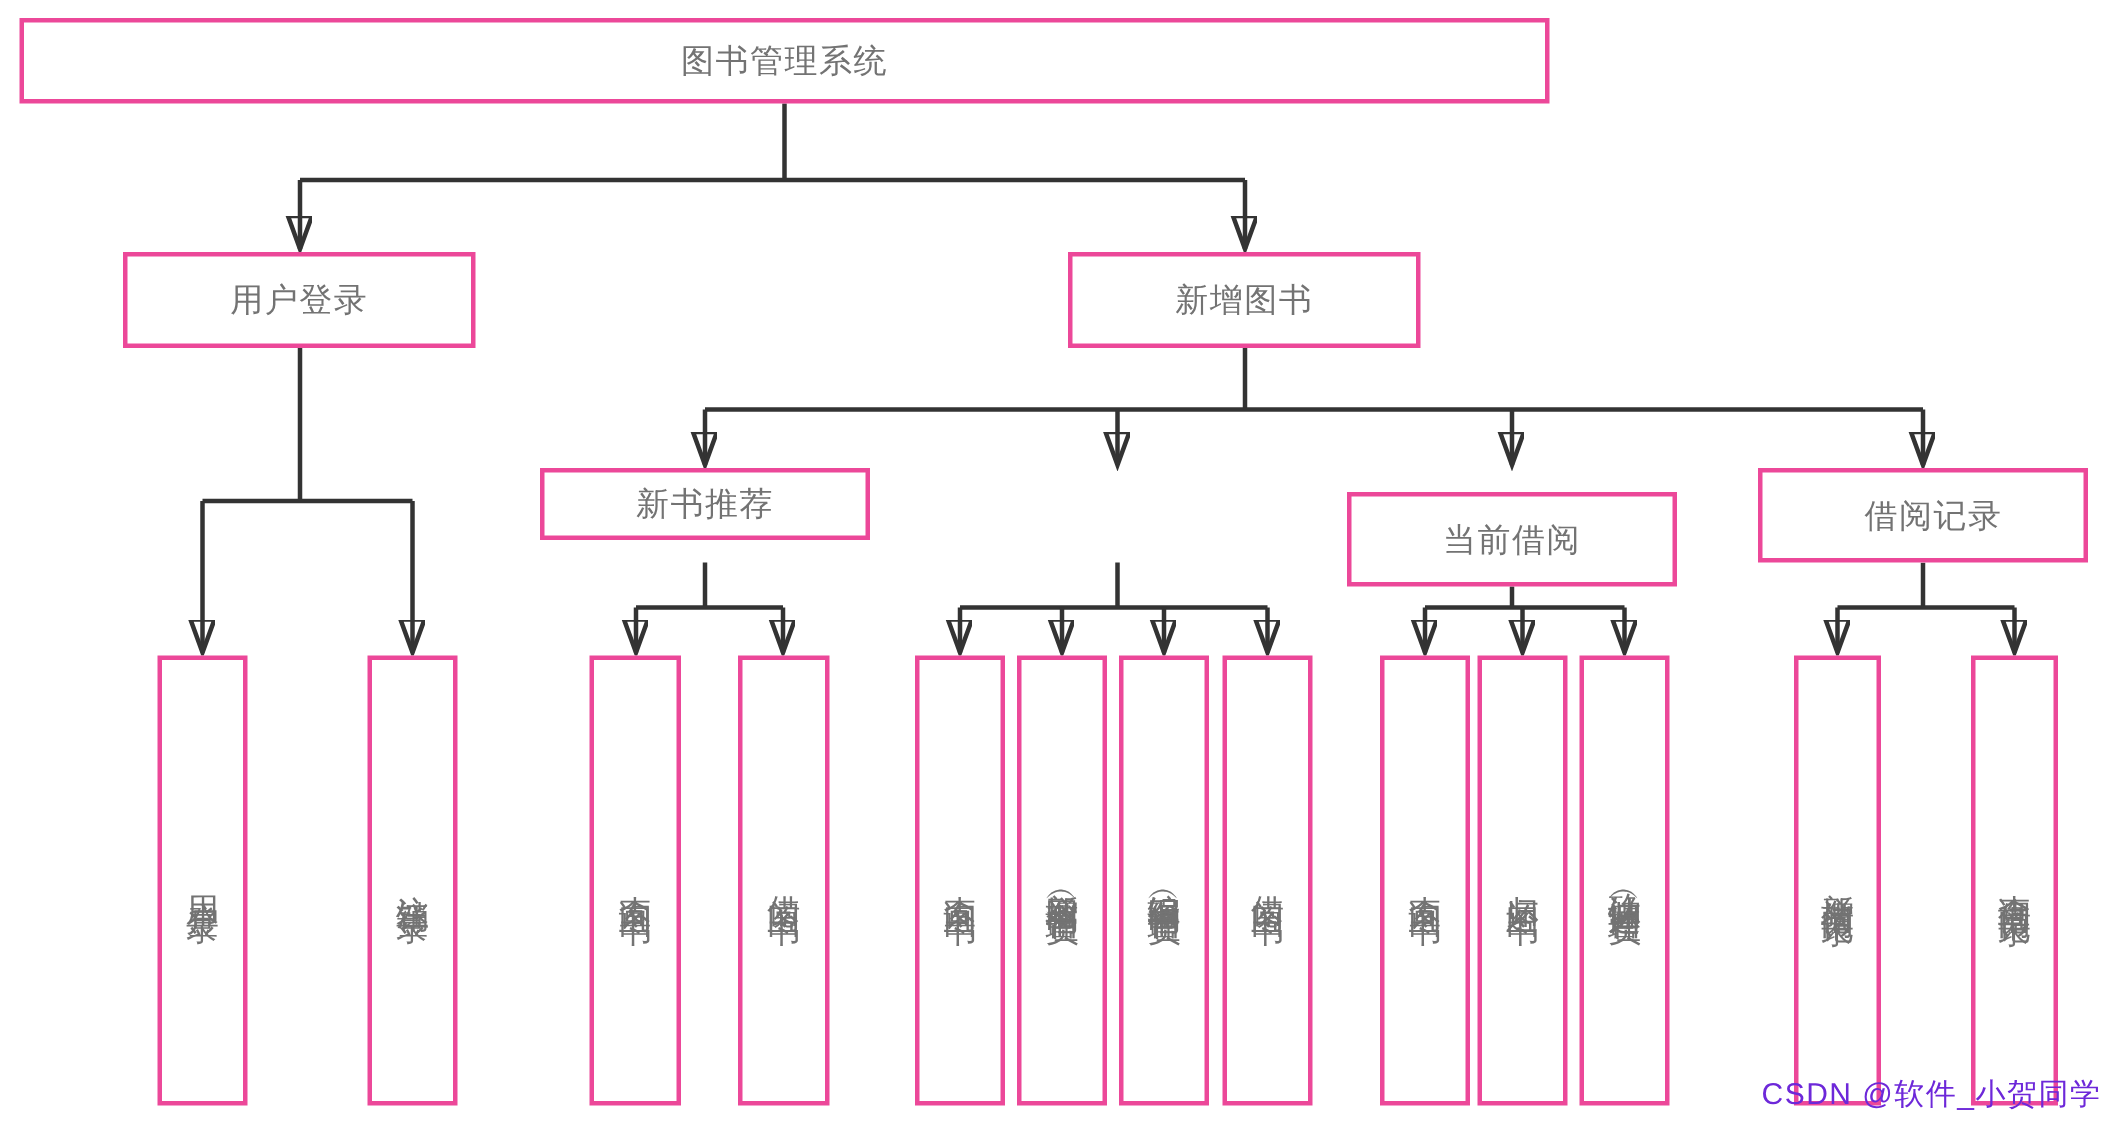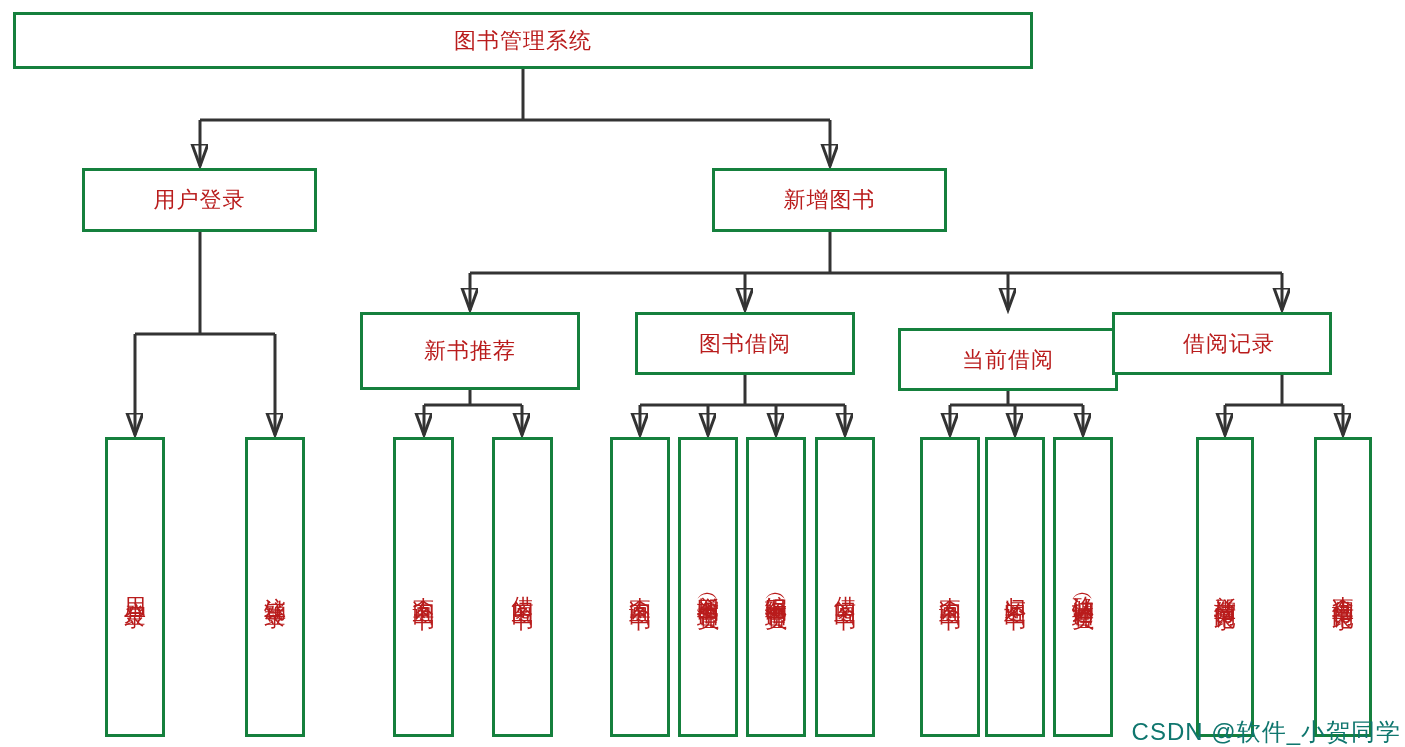--- a/index.html
+++ b/index.html
@@ -3,55 +3,55 @@
 <meta charset="utf-8">
 <style>
   html,body{margin:0;padding:0;background:#fff;}
   .canvas{
     position:relative;width:1405px;height:747px;background:#ffffff;
     font-family:"Liberation Sans","DejaVu Sans",sans-serif;overflow:hidden;
   }
   .connector-layer{position:absolute;left:0;top:0;width:1405px;height:747px;}
   .connector-layer path{stroke:#333333;stroke-width:3;fill:none;}
   .node{
-    position:absolute;box-sizing:border-box;border:3px solid #15803d;background:#ffffff;
+    position:absolute;box-sizing:border-box;border:3px solid #ec4899;background:#ffffff;
     display:flex;align-items:center;justify-content:center;
-    color:#b91c1c;letter-spacing:1px;
+    color:#737373;letter-spacing:1px;
   }
   .h-node{font-size:22px;}
   .v-node{
     writing-mode:vertical-rl;text-orientation:mixed;
     font-size:22px;line-height:1;letter-spacing:4px;
     padding:10px 0;
   }
   
   .n-root{left:13px;top:12px;width:1020px;height:57px;}
   .n-user-login{left:82px;top:168px;width:235px;height:64px;}
   .n-book-mgmt{left:712px;top:168px;width:235px;height:64px;}
-  .n-new-book{left:360px;top:312px;width:220px;height:78px;}
+  .n-new-book{left:360px;top:312px;width:220px;height:48px;}
   .n-book-borrow{left:635px;top:312px;width:220px;height:63px;}
   .n-cur-borrow{left:898px;top:312px;width:220px;height:63px;margin-top:16px;}
-  .n-records{left:1112px;top:312px;width:220px;height:63px;padding-left:14px;}
+  .n-records{left:1172px;top:312px;width:220px;height:63px;padding-left:14px;}
   
   .n-ul-leaf{left:105px;top:437px;width:60px;height:300px;}
   .n-logout{left:245px;top:437px;width:60px;height:300px;}
   .n-nbr-query{left:393px;top:437px;width:61px;height:300px;}
   .n-nbr-borrow{left:492px;top:437px;width:61px;height:300px;}
   .n-bb-query{left:610px;top:437px;width:60px;height:300px;}
   .n-bb-add{left:678px;top:437px;width:60px;height:300px;letter-spacing:2px;}
   .n-bb-edit{left:746px;top:437px;width:60px;height:300px;letter-spacing:2px;}
   .n-bb-borrow{left:815px;top:437px;width:60px;height:300px;}
   .n-cb-query{left:920px;top:437px;width:60px;height:300px;}
   .n-cb-return{left:985px;top:437px;width:60px;height:300px;}
   .n-cb-confirm{left:1053px;top:437px;width:60px;height:300px;letter-spacing:2px;}
   .n-br-add{left:1196px;top:437px;width:58px;height:300px;letter-spacing:3px;}
   .n-br-query{left:1314px;top:437px;width:58px;height:300px;letter-spacing:3px;}
   .watermark{
     position:absolute;right:4px;top:716px;
-    font-size:24px;color:#0f766e;letter-spacing:1px;white-space:nowrap;
+    font-size:20px;color:#6d28d9;letter-spacing:1px;white-space:nowrap;
   }
 </style>
 </head>
 <body>
 
 <div class="canvas">
 
   <svg class="connector-layer" width="1405" height="747" viewBox="0 0 1405 747" xmlns="http://www.w3.org/2000/svg">
     <defs>
       <marker id="arrowhead" markerUnits="userSpaceOnUse" markerWidth="26" markerHeight="20" viewBox="-22 -8 26 20" refX="0" refY="0" orient="auto">
@@ -99,21 +99,20 @@
     <path d="M1225 405 V435" marker-end="url(#arrowhead)"></path>
     <path d="M1343 405 V435" marker-end="url(#arrowhead)"></path>
   </svg>
 
   <div class="node h-node n-root">图书管理系统</div>
 
   <div class="node h-node n-user-login">用户登录</div>
   <div class="node h-node n-book-mgmt">新增图书</div>
 
   <div class="node h-node n-new-book">新书推荐</div>
-  <div class="node h-node n-book-borrow">图书借阅</div>
   <div class="node h-node n-cur-borrow">当前借阅</div>
   <div class="node h-node n-records">借阅记录</div>
 
   <div class="node v-node n-ul-leaf">用户登录</div>
   <div class="node v-node n-logout">注销登录</div>
 
   <div class="node v-node n-nbr-query">查询图书</div>
   <div class="node v-node n-nbr-borrow">借阅图书</div>
 
   <div class="node v-node n-bb-query">查询图书</div>

